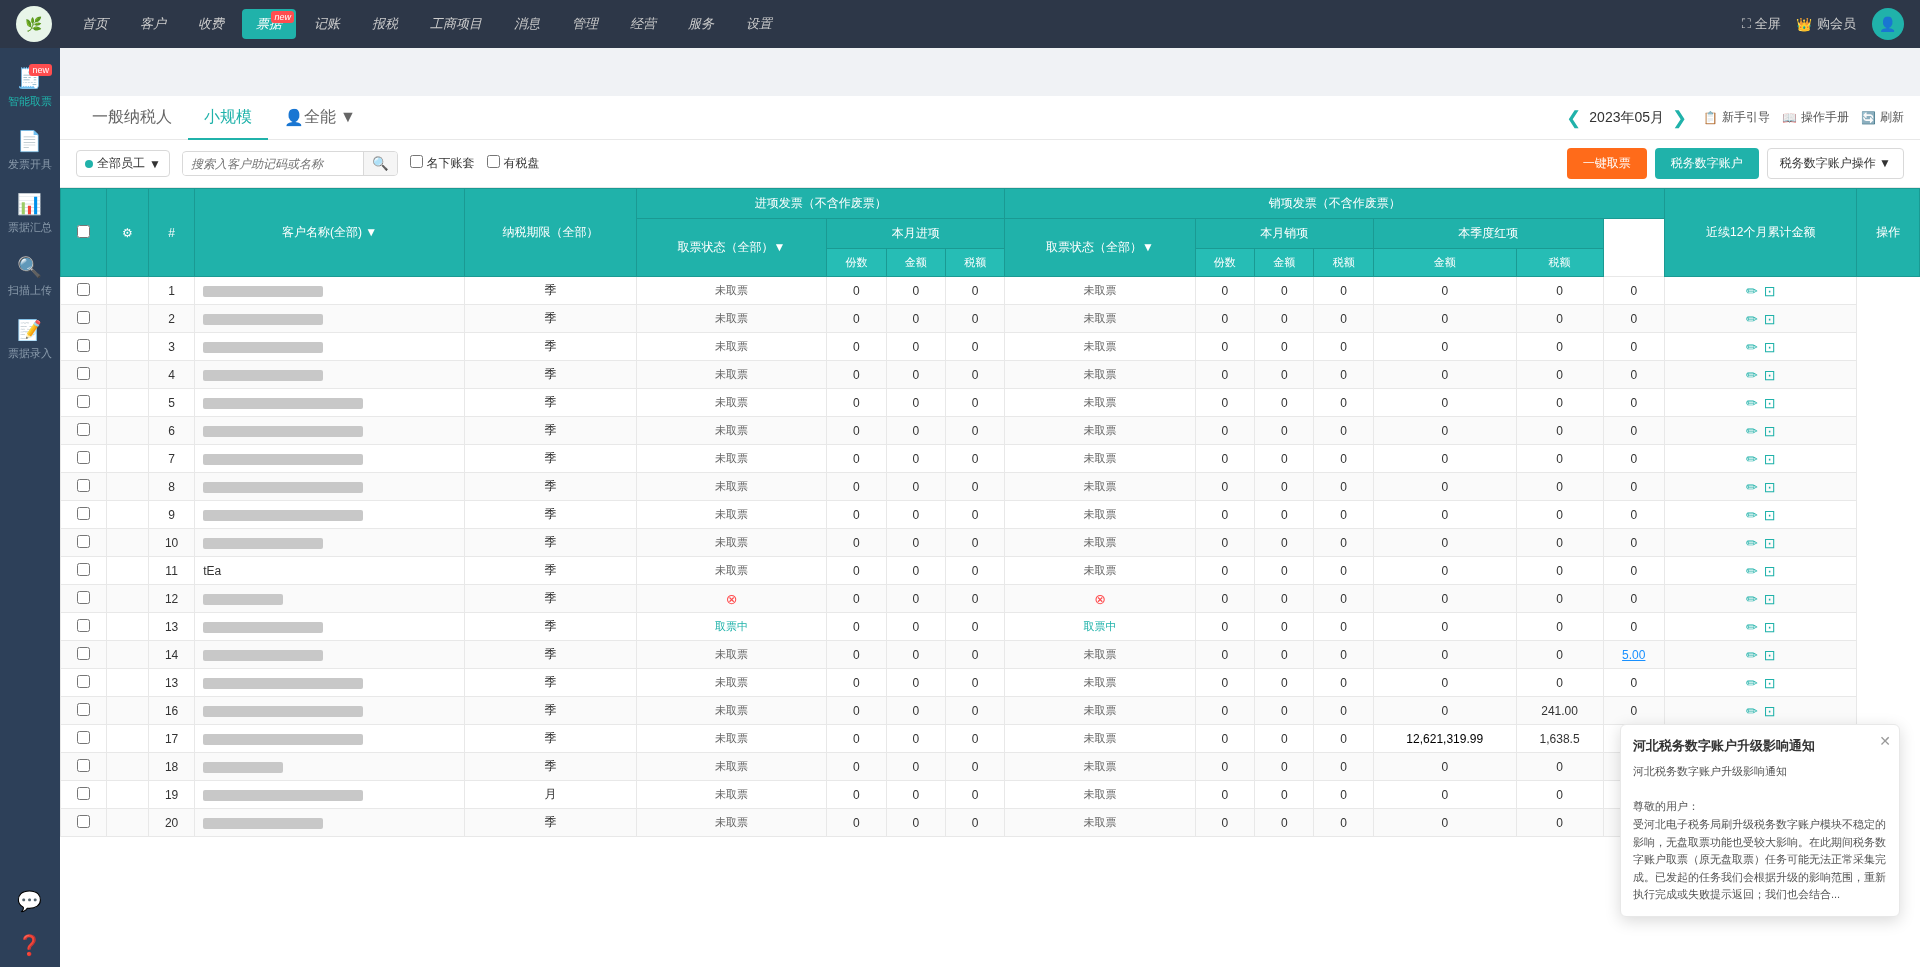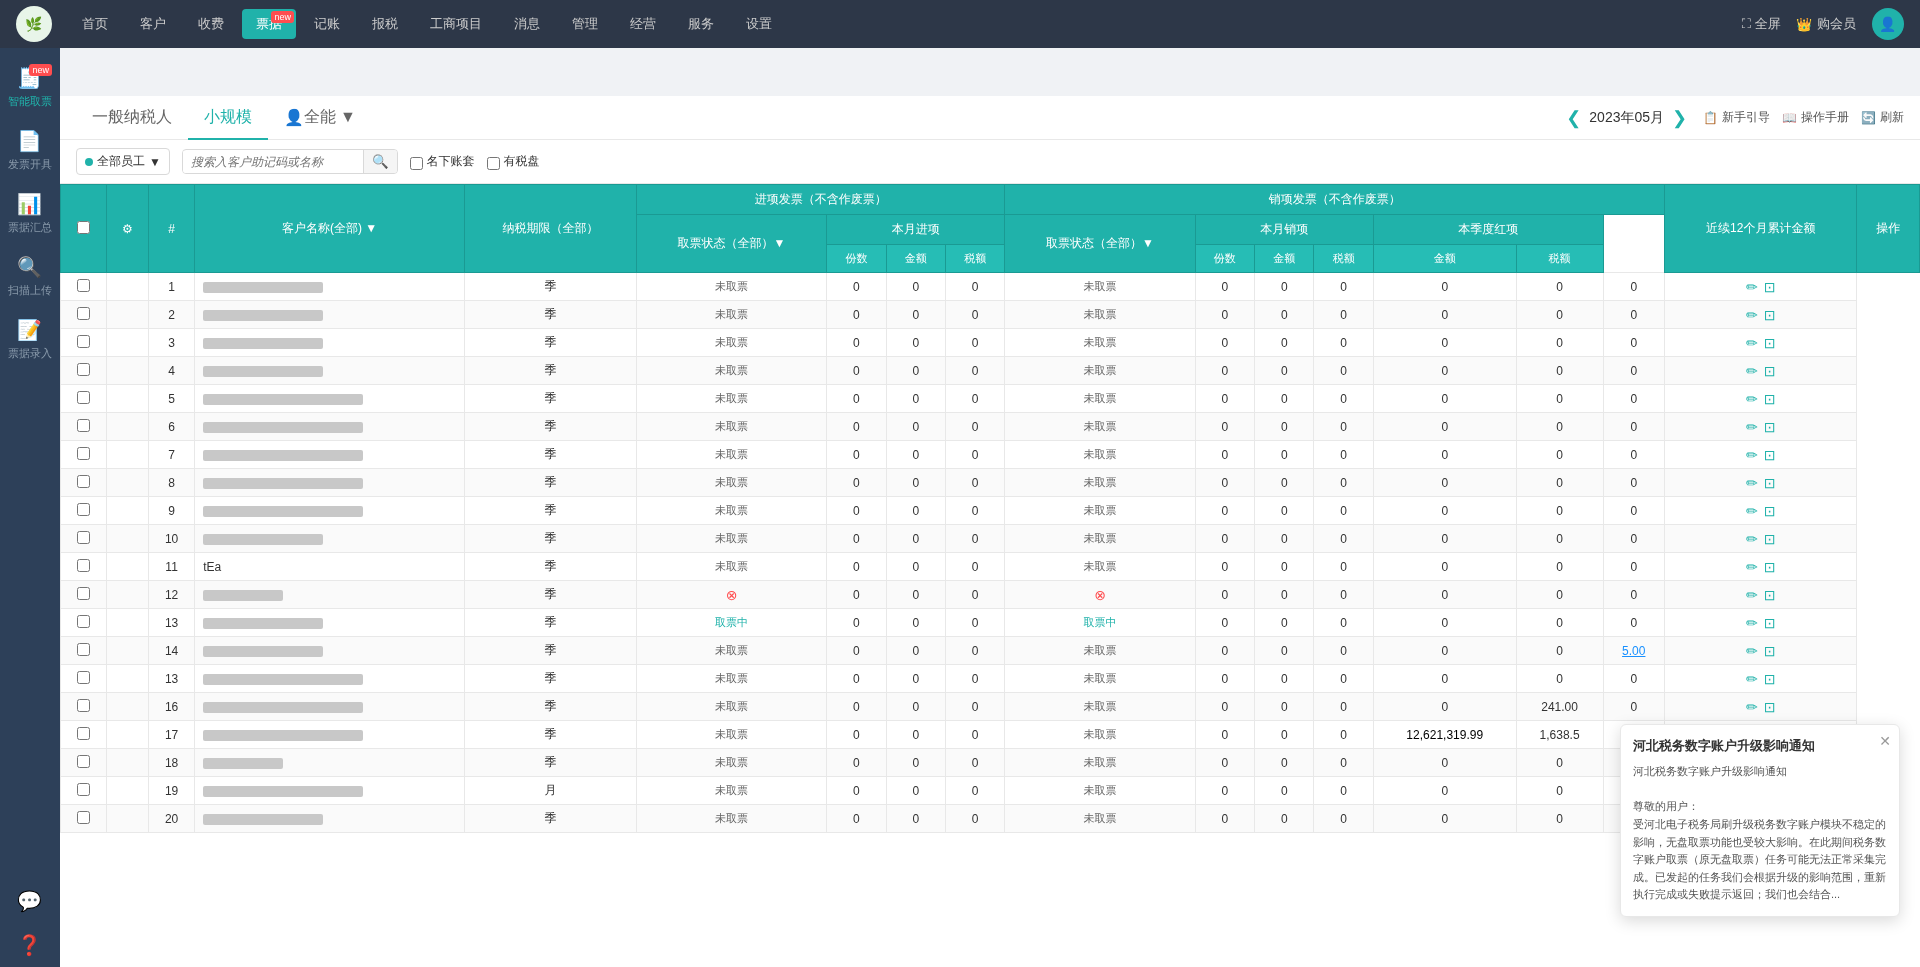--- a/index.html
+++ b/index.html
@@ -16,21 +16,21 @@
     }
     .top-nav-logo {
       width: 36px; height: 36px;
       background: #e8f5e9;
       border-radius: 50%;
       display: flex; align-items: center; justify-content: center;
       margin-right: 16px;
       color: #4caf50; font-weight: bold; font-size: 14px;
     }
     .top-nav-items {
-      display: flex; align-items: center; gap: 4px; flex: 1;
+      display: flex; align-items: center; gap: 4px; flex: 1; font-style: italic;
     }
     .nav-item {
       color: #ccc; padding: 6px 14px; border-radius: 4px; cursor: pointer; font-size: 13px; position: relative;
     }
     .nav-item.active { background: #20b2aa; color: #fff; }
     .nav-item .new-badge {
       position: absolute; top: 2px; right: 2px;
       background: #ff4d4f; color: #fff; font-size: 9px; padding: 1px 3px; border-radius: 3px;
     }
     .top-nav-right {
@@ -99,21 +99,21 @@
     .filter-dropdown .dot { width: 8px; height: 8px; border-radius: 50%; background: #20b2aa; }
     .search-wrap {
       display: flex; align-items: center; border: 1px solid #d9d9d9; border-radius: 4px; overflow: hidden;
     }
     .search-wrap input {
       border: none; outline: none; padding: 4px 8px; font-size: 12px; width: 180px; font-style: italic;
     }
     .search-btn {
       background: #f5f5f5; border: none; padding: 4px 8px; cursor: pointer; border-left: 1px solid #d9d9d9;
     }
-    .checkbox-label { display: flex; align-items: flex-end; gap: 4px; cursor: pointer; font-size: 12px; }
+    .checkbox-label { display: flex; align-items: flex-start; gap: 4px; cursor: pointer; font-size: 12px; }
     .filter-bar-right { margin-left: auto; display: flex; gap: 8px; }
     .btn-orange {
       background: #ff6b1a; color: #fff; border: none; padding: 6px 16px; border-radius: 4px;
       cursor: pointer; font-size: 12px;
     }
     .btn-teal {
       background: #20b2aa; color: #fff; border: none; padding: 6px 16px; border-radius: 4px;
       cursor: pointer; font-size: 12px;
     }
     .btn-outline {
@@ -269,20 +269,25 @@
       <button class="search-btn">🔍</button>
     </div>
     <label class="checkbox-label">
       <input type="checkbox" style="">
       <span>名下账套</span>
     </label>
     <label class="checkbox-label">
       <input type="checkbox" style="">
       <span>有税盘</span>
     </label>
+    <div class="filter-bar-right">
+      <button class="btn-orange">一键取票</button>
+      <button class="btn-teal">税务数字账户</button>
+      <button class="btn-outline">税务数字账户操作 ▼</button>
+    </div>
   </div>
 
   <div class="table-wrap">
     <table>
       <thead>
         <tr>
           <th rowspan="3"><input type="checkbox" style=""></th>
           <th rowspan="3">⚙</th>
           <th rowspan="3">#</th>
           <th rowspan="3">

